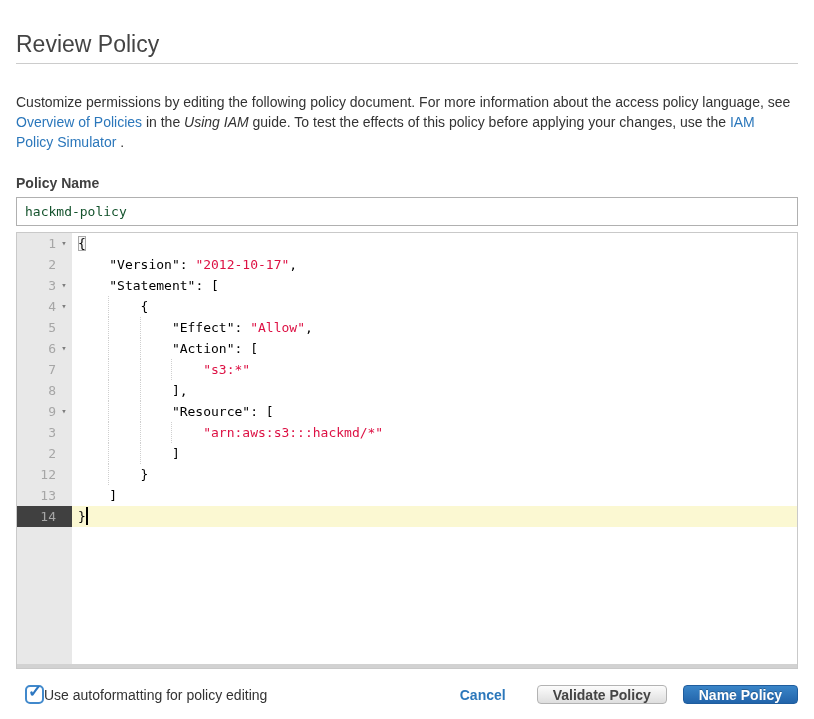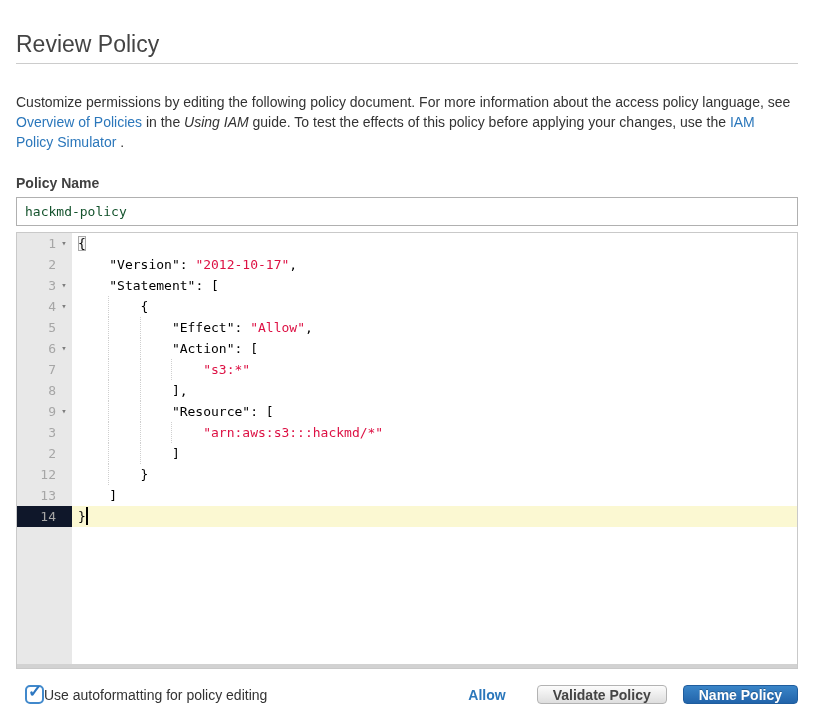--- a/index.html
+++ b/index.html
@@ -27,21 +27,21 @@
                 border:1px solid #b0b0b0; padding:0 8px;
                 font-family:"DejaVu Sans Mono", monospace; font-size:13px; color:#14532d; background:#fff; }
 
   
   .editor { position:relative; display:flex; margin-top:6px; height:437px;
             border:1px solid #c9c9c9; background:#fff; overflow:hidden;
             font-family:"DejaVu Sans Mono", monospace; font-size:13px; }
   .gutter { width:55px; background:#e8e8e8; flex-shrink:0; }
   .gutter-cell { height:21px; display:flex; align-items:center; justify-content:flex-end;
                  color:#a6a6a6; font-size:13px; }
-  .gutter-cell.active { background:#0f172a; }
+  .gutter-cell.active { background:#404040; }
   .gutter-cell .fold { width:16px; font-size:9px; color:#7d7d7d; text-align:center; line-height:21px; }
   .code { flex:1; position:relative; }
   .code-line { height:21px; line-height:21px; white-space:pre; padding-left:6px; color:#000; }
   .code-line.active { background:var(--active-yellow); }
   .ind { display:inline-block; width:4ch; height:21px; vertical-align:top; }
   .ind.guide { border-right:1px dotted #cfcfcf; }
   .str { color:var(--string-red); }
   .bracket { outline:1px solid #a8a8a8; outline-offset:-1px; background:rgba(0,0,0,0.03); }
   .cursor { display:inline-block; width:2px; height:18px; background:#000; vertical-align:top; margin-top:1px; }
   .hscroll { position:absolute; left:0; right:0; bottom:0; height:4px; background:#d2d2d2; }
@@ -155,19 +155,19 @@
   </div>
 
   <div class="footer">
     <div class="autoformat">
       <span class="checkbox">
         <span class="check-glyph">✓</span>
       </span>
       <span class="autoformat-label">Use autoformatting for policy editing</span>
     </div>
     <div class="actions">
-      <a class="cancel">Allow</a>
+      <a class="cancel">Cancel</a>
       <button class="btn btn-default">Validate Policy</button>
       <button class="btn btn-primary">Name Policy</button>
     </div>
   </div>
 
 </main>
 
 </body></html>

